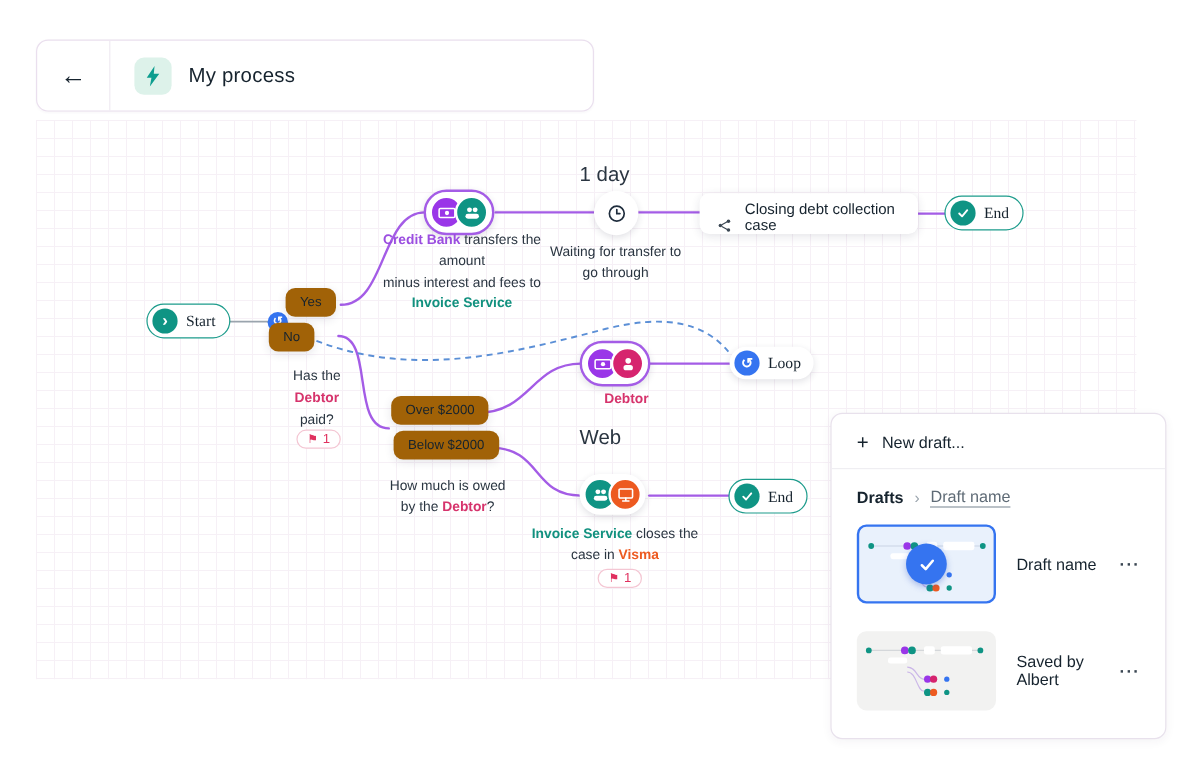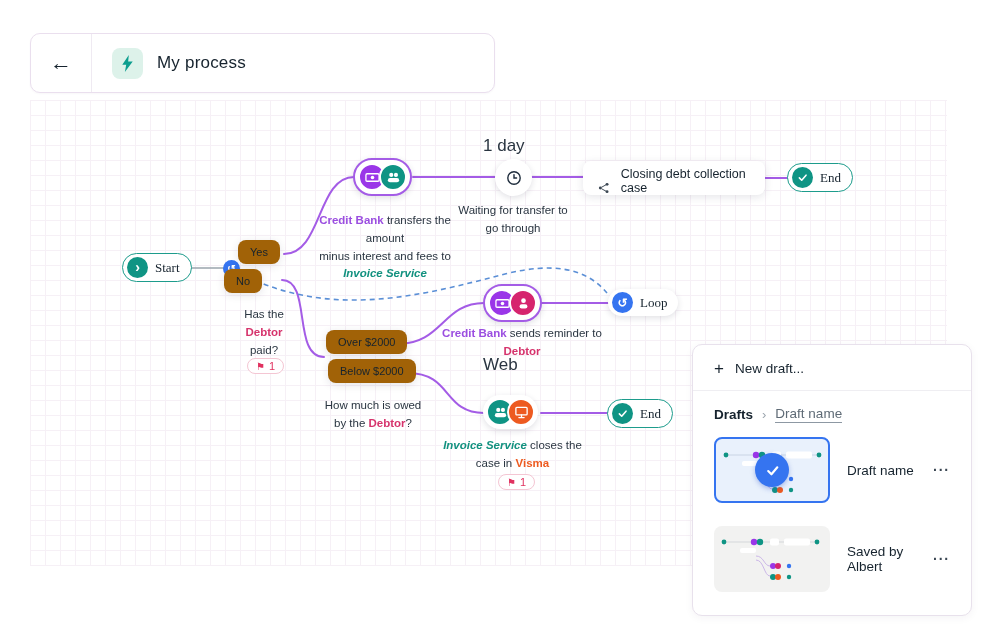--- a/index.html
+++ b/index.html
@@ -53,21 +53,21 @@
   .dual-node .big + .big { margin-left:-7px; }
   .purple-bg { background:#9a36e8; }
   .pink-bg { background:#d6246e; }
   .orange-bg { background:#ed5a20; }
   .card {
     position:absolute; z-index:5; background:#a16207; border-radius:8px; padding:6px 12px;
     font-size:11px; color:#16232e; box-shadow:0 2px 8px rgba(40,40,70,.12);
   }
   .caption { position:absolute; z-index:5; text-align:center; font-size:11.5px; line-height:1.55; color:#2a3541; }
   .caption .purple-t { color:#9b4ee0; font-weight:bold; }
-  .caption .teal-t { color:#12917f; font-weight:bold;font-style:italic; }
+  .caption .teal-t { color:#12917f; font-weight:bold; }
   .caption .pink-t { color:#d6336c; font-weight:bold; }
   .caption .orange-t { color:#ed5a20; font-weight:bold; }
   .small-label { position:absolute; z-index:5; font-size:17px; color:#2a3541; text-align:left; }
   .flag-badge {
     position:absolute; z-index:5; display:inline-flex; align-items:center; gap:4px;
     border:1px solid #f4c6d3; background:#fff; border-radius:999px; padding:1px 8px;
     color:#e0315f; font-size:11px;
   }
   .flag-badge .fg { font-size:10px; }
   .clock-node {
@@ -171,21 +171,21 @@
       </svg>
   </span>
   <span class="circ big teal-bg">
     <svg width="15" height="15" viewBox="0 0 16 16">
         <circle cx="5.6" cy="5.2" r="2.2" fill="#fff"></circle>
         <circle cx="10.6" cy="5.2" r="2.2" fill="#fff"></circle>
         <rect x="2" y="8.6" width="12" height="4.4" rx="2.2" fill="#fff"></rect>
       </svg>
   </span>
 </div>
-<div class="caption" style="left:307px; top:212px; width:156px;">
+<div class="caption" style="left:307px; top:192px; width:156px;">
   <div><span class="purple-t">Credit Bank</span> <span>transfers the amount</span></div>
   <div>minus interest and fees to</div>
   <div class="teal-t">Invoice Service</div>
 </div>
 
 <div class="small-label" style="left:483px; top:136px; width:60px;">1 day</div>
 <div class="clock-node" style="left:495px; top:159px;">
   <svg width="16" height="16" viewBox="0 0 16 16">
     <circle cx="8" cy="8" r="6.2" fill="none" stroke="#1f2d3d" stroke-width="1.4"></circle>
     <path d="M8 4.6 V8 H10.6" fill="none" stroke="#1f2d3d" stroke-width="1.4" stroke-linecap="round"></path>
@@ -220,21 +220,20 @@
       </svg>
   </span>
   <span class="circ big pink-bg">
     <svg width="15" height="15" viewBox="0 0 16 16">
         <circle cx="8" cy="5" r="2.5" fill="#fff"></circle>
         <rect x="3.8" y="8.8" width="8.4" height="4.6" rx="2.3" fill="#fff"></rect>
       </svg>
   </span>
 </div>
 <div class="caption" style="left:438px; top:325px; width:168px;">
-  <div><span class="purple-t">Credit Bank</span> <span>sends reminder to</span></div>
   <div class="pink-t">Debtor</div>
 </div>
 
 <div class="abs pill shadow" style="left:608px; top:289px;">
   <span class="circ c21 blue-bg">
       <span class="undo-glyph">↺</span>
     </span>
   <span class="lbl">Loop</span>
 </div>
 

